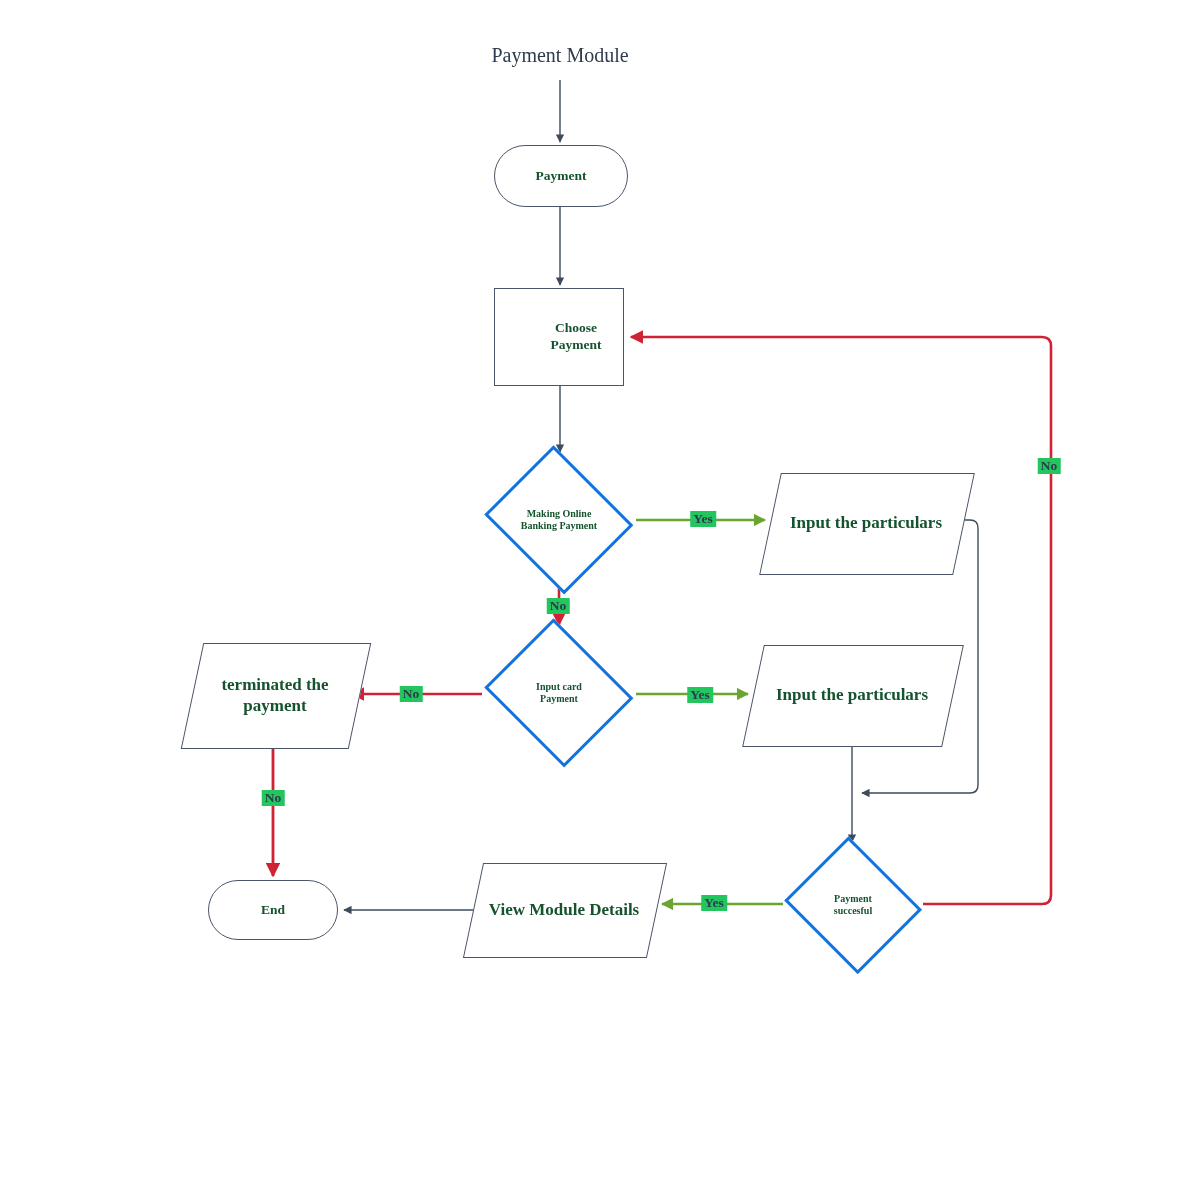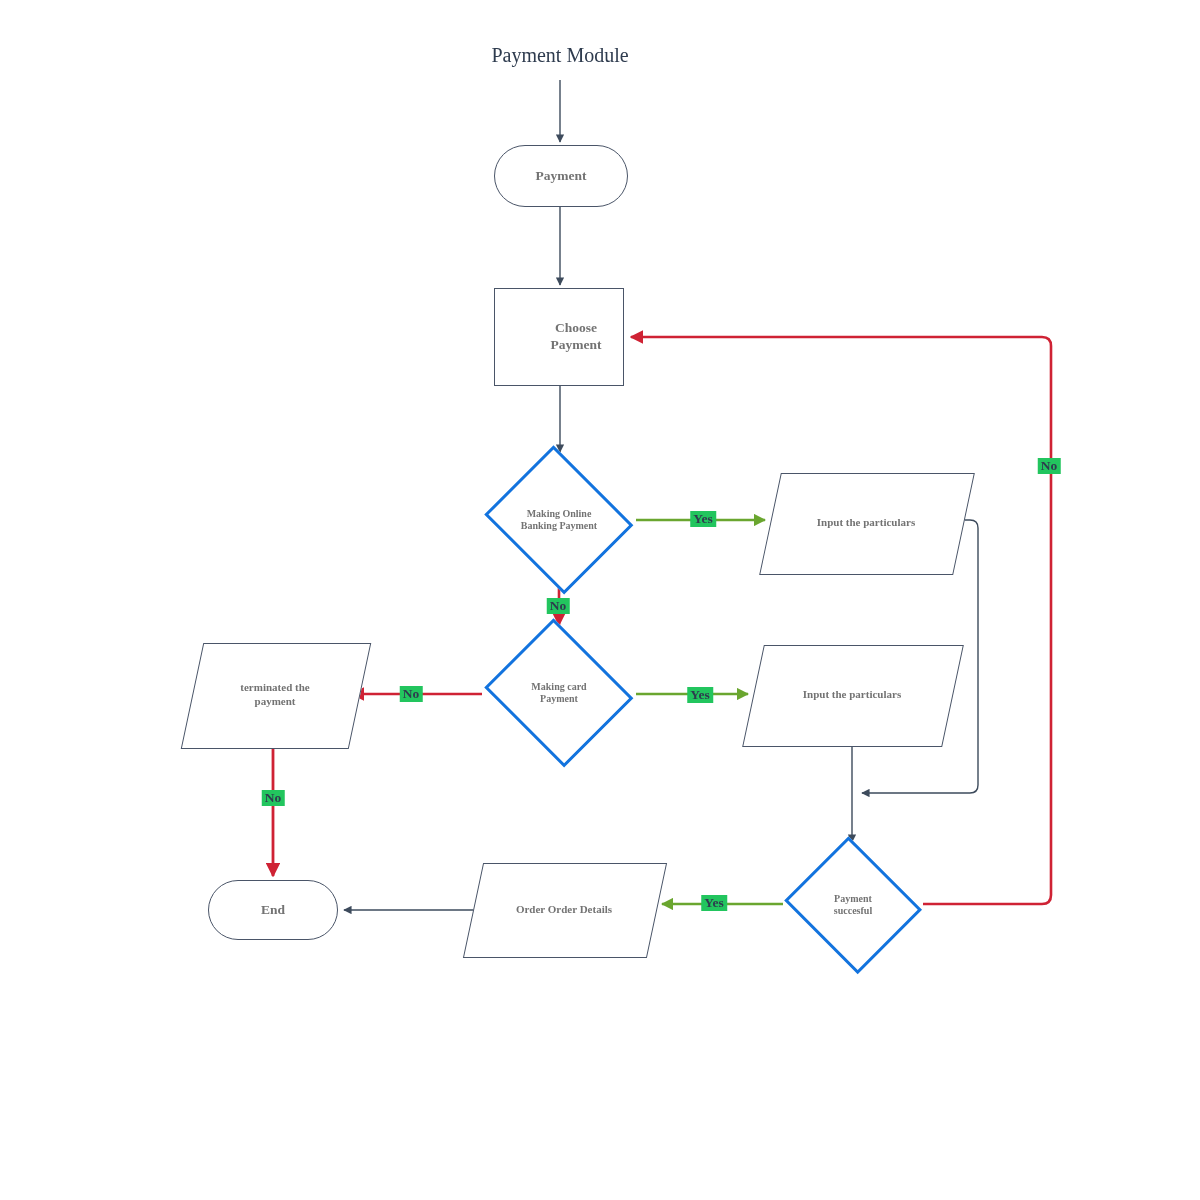--- a/index.html
+++ b/index.html
@@ -28,21 +28,21 @@
     height: 1200px;
     overflow: visible;
   }
   .node {
     position: absolute;
     box-sizing: border-box;
     display: flex;
     align-items: center;
     justify-content: center;
     text-align: center;
-    color: #737373;
+    color: #14532d;
     font-weight: bold;
     line-height: 1.25;
     z-index: 3;
   }
   .node-label {
     position: relative;
     z-index: 4;
     pointer-events: none;
     white-space: pre-line;
   }
@@ -71,21 +71,21 @@
     width: 70.7%;
     height: 70.7%;
     transform: translate(-50%, -50%) rotate(45deg);
     border: 3.2px solid #1273de;
     background: #ffffff;
     z-index: 1;
   }
   
   .shape-io {
     background: transparent;
-    font-size: 11px;
+    font-size: 17px;
   }
   .shape-io .para-body {
     position: absolute;
     left: 0;
     top: 0;
     width: 100%;
     height: 100%;
     transform: skewX(-12deg);
     border: 1.3px solid #4a5568;
     background: #ffffff;
@@ -173,21 +173,21 @@
 Banking Payment</span>
   </div>
 
   <div class="node shape-io" style="left:770px; top:473px; width:192px; height:100px;">
     <span class="para-body"></span>
     <span class="node-label">Input the particulars</span>
   </div>
 
   <div class="node shape-decision" style="left:483px; top:628px; width:152px; height:130px;">
     <span class="diamond-body"></span>
-    <span class="node-label">Making card
+    <span class="node-label">Input card
 Payment</span>
   </div>
 
   <div class="node shape-io" style="left:753px; top:645px; width:198px; height:100px;">
     <span class="para-body"></span>
     <span class="node-label">Input the particulars</span>
   </div>
 
   <div class="node shape-io" style="left:192px; top:643px; width:166px; height:104px;">
     <span class="para-body"></span>
@@ -196,21 +196,21 @@
   </div>
 
   <div class="node shape-decision" style="left:784px; top:845px; width:138px; height:120px;">
     <span class="diamond-body"></span>
     <span class="node-label">Payment
 succesful</span>
   </div>
 
   <div class="node shape-io" style="left:473px; top:863px; width:182px; height:93px;">
     <span class="para-body"></span>
-    <span class="node-label">Order Order Details</span>
+    <span class="node-label">View Module Details</span>
   </div>
 
   <div class="node shape-stadium" style="left:208px; top:880px; width:130px; height:60px;">
     <span class="node-label">End</span>
   </div>
 
   <div class="edge-label" style="left:703px; top:519px; transform:translate(-50%,-50%);">Yes</div>
 
   <div class="edge-label" style="left:558px; top:606px; transform:translate(-50%,-50%);">No</div>
 

